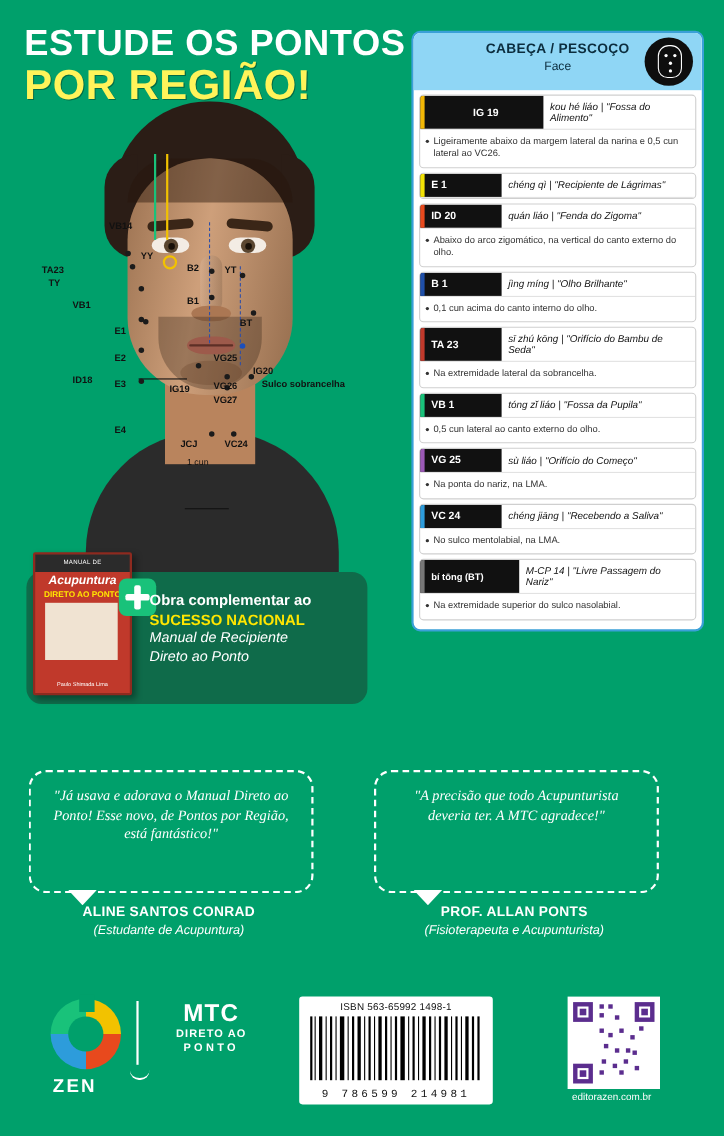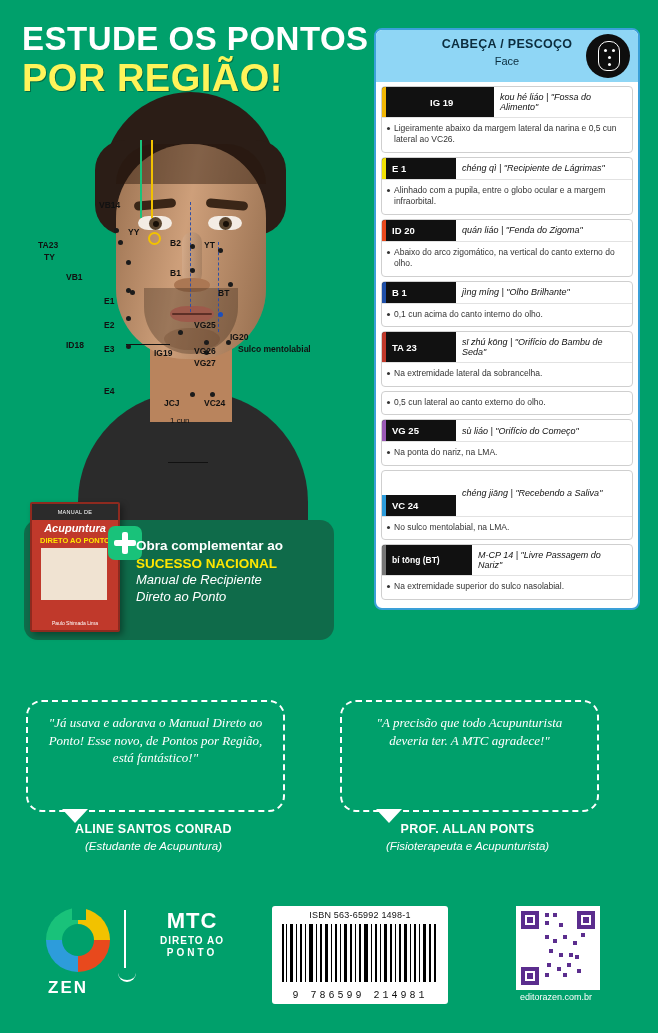--- a/index.html
+++ b/index.html
@@ -194,21 +194,21 @@
     padding:5px 6px;min-width:58px;display:flex;align-items:center;
     border-left:4px solid #111;
   }
   .code.c-ig{border-left-color:#f2b705;padding-left:44px;}
   .code.c-e{border-left-color:#f2e205;}
   .code.c-id{border-left-color:#e8491d;}
   .code.c-b{border-left-color:#1f4fa8;}
   .code.c-ta{border-left-color:#c0392b;}
   .code.c-vb{border-left-color:#19c27a;}
   .code.c-vg{border-left-color:#9b59b6;}
-  .code.c-vc{border-left-color:#2d9cdb;margin-top:24px;}
+  .code.c-vc{border-left-color:#2d9cdb;}
   .code.c-bi{border-left-color:#777;min-width:74px;font-size:8.5px;}
   .pin{
     flex:1;font-size:9px;font-style:italic;color:#111;padding:5px 6px;display:flex;align-items:center;
   }
   .desc{
     font-size:8.5px;color:#333;padding:5px 7px 6px 12px;line-height:1.35;position:relative;
   }
   .desc:before{
     content:"";position:absolute;left:5px;top:9px;width:3px;height:3px;background:#333;border-radius:50%;
   }
@@ -348,21 +348,21 @@
   <div class="lbl" style="left:152px;top:176px;">B1</div>
   <div class="lbl" style="left:186px;top:148px;">YT</div>
   <div class="lbl" style="left:200px;top:196px;">BT</div>
   <div class="lbl" style="left:176px;top:228px;">VG25</div>
   <div class="lbl" style="left:176px;top:254px;">VG26</div>
   <div class="lbl" style="left:176px;top:266px;">VG27</div>
   <div class="lbl" style="left:136px;top:256px;">IG19</div>
   <div class="lbl" style="left:212px;top:240px;">IG20</div>
   <div class="lbl" style="left:146px;top:306px;">JCJ</div>
   <div class="lbl" style="left:186px;top:306px;">VC24</div>
-  <div class="lbl" style="left:220px;top:252px;">Sulco mentolabial</div>
+  <div class="lbl" style="left:220px;top:252px;">Sulco sobrancelha</div>
   <div class="cun" style="left:152px;top:324px;">1 cun</div>
 </div>
 
 <div class="promo">
   <div class="book">
     <div class="bk-top">MANUAL DE</div>
     <div class="bk-t1">Acupuntura</div>
     <div class="bk-t2">DIRETO AO PONTO</div>
     <div class="bk-img"></div>
     <div class="bk-auth">Paulo Shimada Lima</div>
@@ -397,21 +397,20 @@
         <div class="pin">kou hé liáo | "Fossa do Alimento"</div>
       </div>
       <div class="desc">Ligeiramente abaixo da margem lateral da narina e 0,5 cun lateral ao VC26.</div>
     </div>
 
     <div class="row">
       <div class="row-top">
         <div class="code c-e">E 1</div>
         <div class="pin">chéng qì | "Recipiente de Lágrimas"</div>
       </div>
-      <div class="desc">Alinhado com a pupila, entre o globo ocular e a margem infraorbital.</div>
     </div>
 
     <div class="row">
       <div class="row-top">
         <div class="code c-id">ID 20</div>
         <div class="pin">quán liáo | "Fenda do Zigoma"</div>
       </div>
       <div class="desc">Abaixo do arco zigomático, na vertical do canto externo do olho.</div>
     </div>
 
@@ -425,20 +424,24 @@
 
     <div class="row">
       <div class="row-top">
         <div class="code c-ta">TA 23</div>
         <div class="pin">sī zhú kōng | "Orifício do Bambu de Seda"</div>
       </div>
       <div class="desc">Na extremidade lateral da sobrancelha.</div>
     </div>
 
     <div class="row">
+      <div class="row-top">
+        <div class="code c-vb">VB 1</div>
+        <div class="pin">tóng zǐ liáo | "Fossa da Pupila"</div>
+      </div>
       <div class="desc">0,5 cun lateral ao canto externo do olho.</div>
     </div>
 
     <div class="row">
       <div class="row-top">
         <div class="code c-vg">VG 25</div>
         <div class="pin">sù liáo | "Orifício do Começo"</div>
       </div>
       <div class="desc">Na ponta do nariz, na LMA.</div>
     </div>

